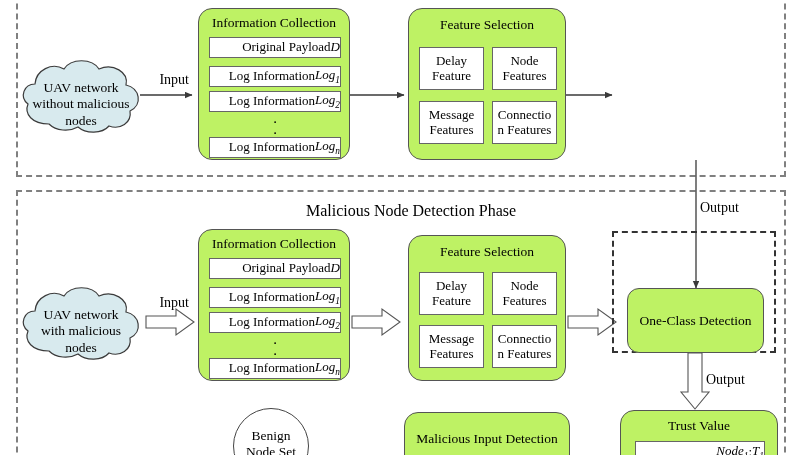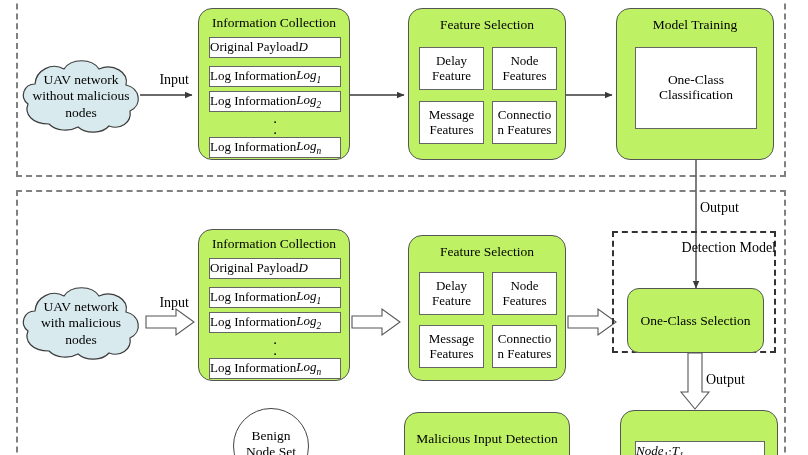--- a/index.html
+++ b/index.html
@@ -10,48 +10,49 @@
   .dashregion{position:absolute;border:2px dashed #808080;box-sizing:border-box;}
   .dashbox{position:absolute;border:2px dashed #333;box-sizing:border-box;}
 
   .rbox{position:absolute;box-sizing:border-box;background:#bef264;
         border:1.5px solid #555;border-radius:14px;}
   .rbox-title{position:absolute;left:0;right:0;text-align:center;
               font-size:13.5px;line-height:1.15;}
 
   .sbox{position:absolute;box-sizing:border-box;background:#ffffff;
         border:1.2px solid #666;display:flex;align-items:center;
-        justify-content:flex-start;text-align:center;font-size:13px;line-height:1.08;}
+        justify-content:flex-end;text-align:center;font-size:13px;line-height:1.08;}
 
   .plainlabel{position:absolute;font-size:14px;line-height:1.15;text-align:right;}
   .phase-title{position:absolute;font-size:16px;text-align:center;}
 
   .cloud{position:absolute;}
   .cloud svg{display:block;}
-  .cloudtext{position:absolute;text-align:center;font-size:13.5px;line-height:1.22;}
+  .cloudtext{position:absolute;text-align:center;font-size:13.5px;line-height:1.22;margin-top:8px;}
 
   .circ{position:absolute;box-sizing:border-box;border:1.2px solid #444;
         border-radius:50%;background:#fff;}
   .circtext{position:absolute;text-align:center;font-size:13.5px;line-height:1.15;}
 
   svg.lay{position:absolute;left:0;top:0;width:808px;height:455px;
           overflow:visible;pointer-events:none;}
   .dots{position:absolute;text-align:center;font-size:15px;line-height:0.72;
         letter-spacing:0;}
   i{font-style:italic;}
   sub{font-size:0.72em;font-style:italic;}
 </style>
 </head>
 <body>
 
 <div id="stage">
 
   <div class="dashregion" style="left:16px; top:-26px; width:770px; height:203px;"></div>
   <div class="dashregion" style="left:16px; top:190px; width:770px; height:292px;"></div>
 
+  <div class="phase-title" style="left:286px; top:202px; width:250px;">Malicious Node Detection Phase</div>
 
   <svg class="lay">
     <defs>
       <marker id="thin" markerWidth="9" markerHeight="9" refX="7.5" refY="3.4" orient="auto" markerUnits="userSpaceOnUse">
         <path d="M0,0 L8,3.4 L0,6.8 Z" fill="#3a3a3a"></path>
       </marker>
     </defs>
 
     <line x1="140" y1="95" x2="192" y2="95" stroke="#3a3a3a" stroke-width="1.3" marker-end="url(#thin)"></line>
     <line x1="348" y1="95" x2="404" y2="95" stroke="#3a3a3a" stroke-width="1.3" marker-end="url(#thin)"></line>
@@ -104,24 +105,20 @@
   </div>
 
   <div class="rbox" style="left:408px; top:8px; width:158px; height:152px;">
     <div class="rbox-title" style="top:8px;">Feature Selection</div>
     <div class="sbox" style="left:10px; top:38px; width:65px; height:43px;">Delay Feature</div>
     <div class="sbox" style="left:83px; top:38px; width:65px; height:43px;">Node Features</div>
     <div class="sbox" style="left:10px; top:92px; width:65px; height:43px;">Message Features</div>
     <div class="sbox" style="left:83px; top:92px; width:65px; height:43px;">Connectio n Features</div>
   </div>
 
-  <div class="rbox" style="left:616px; top:8px; width:158px; height:152px;">
-    <div class="rbox-title" style="top:8px;">Model Training</div>
-    <div class="sbox" style="left:18px; top:38px; width:122px; height:82px; font-size:13.5px;">One-Class Classification</div>
-  </div>
 
   <div class="cloud" style="left:16px; top:285px;">
     <svg width="130" height="76" viewBox="0 0 130 76">
       <path d="M33,66 C16,66 8,56 12,46 C3,39 8,26 19,26 C20,12 36,4 48,11
                C55,0 76,0 83,11 C97,5 113,14 110,27 C124,30 127,47 114,53
                C116,65 104,72 93,68 C86,76 70,76 62,69 C53,74 40,73 33,66 Z" fill="#d8eaee" stroke="#3b3b3b" stroke-width="1.2"></path>
     </svg>
   </div>
   <div class="cloudtext" style="left:16px; top:299px; width:130px; white-space:pre-line;">UAV network
 with malicious
@@ -152,34 +149,34 @@
 
   <div class="rbox" style="left:408px; top:235px; width:158px; height:146px;">
     <div class="rbox-title" style="top:8px;">Feature Selection</div>
     <div class="sbox" style="left:10px; top:36px; width:65px; height:43px;">Delay Feature</div>
     <div class="sbox" style="left:83px; top:36px; width:65px; height:43px;">Node Features</div>
     <div class="sbox" style="left:10px; top:89px; width:65px; height:43px;">Message Features</div>
     <div class="sbox" style="left:83px; top:89px; width:65px; height:43px;">Connectio n Features</div>
   </div>
 
   <div class="dashbox" style="left:612px; top:231px; width:164px; height:122px;"></div>
-  <div class="plainlabel" style="left:612px; top:240px; width:164px;">Detection Model</div>
   <div class="rbox" style="left:627px; top:288px; width:137px; height:65px; border-radius:12px;">
-    <div class="rbox-title" style="top:24px;">One-Class Selection</div>
+    <div class="rbox-title" style="top:24px;">One-Class Detection</div>
   </div>
 
   <div class="circ" style="left:233px; top:408px; width:76px; height:76px;"></div>
   <div class="circtext" style="left:233px; top:428px; width:76px; white-space:pre-line;">Benign
 Node Set</div>
 
   <div class="rbox" style="left:404px; top:412px; width:166px; height:72px;">
     <div class="rbox-title" style="top:18px;">Malicious Input Detection</div>
   </div>
 
   <div class="rbox" style="left:620px; top:410px; width:158px; height:74px;">
+    <div class="rbox-title" style="top:7px;">Trust Value</div>
     <div class="sbox" style="left:14px; top:30px; width:130px; height:22px;">
       <i><span>Node</span><sub>1</sub></i>
         <span> : </span>
         <i><span>T</span><sub>1</sub></i>
     </div>
   </div>
 
 </div>
 
 </body></html>

